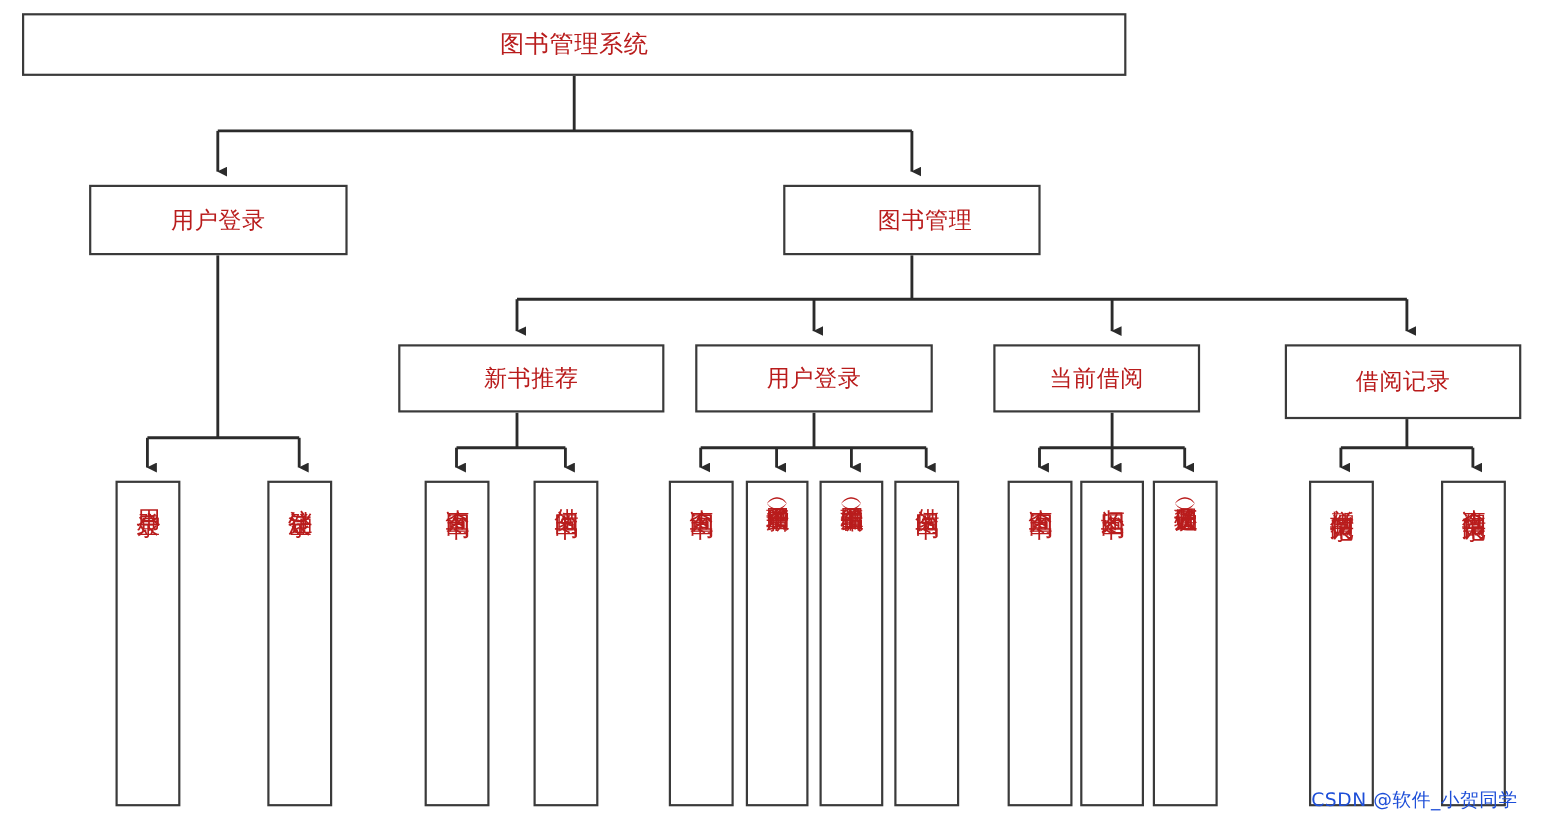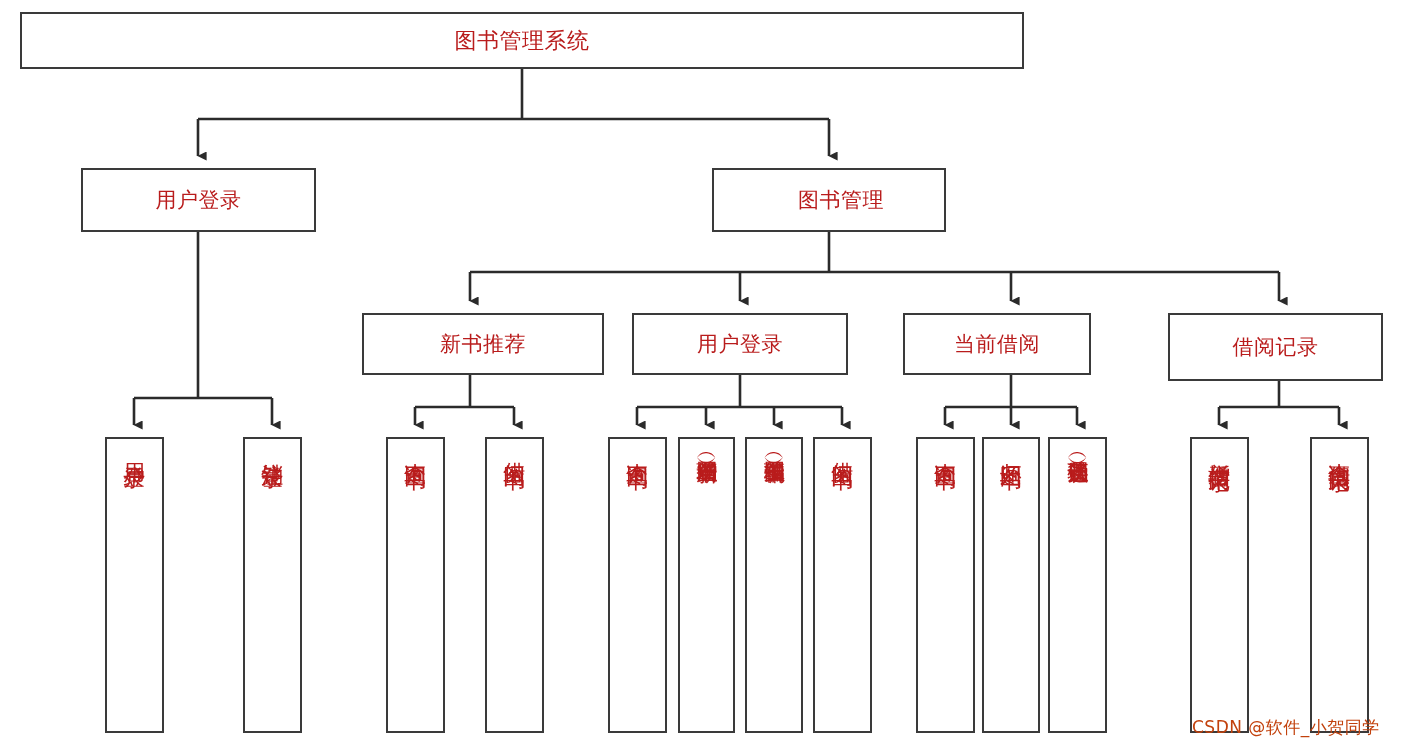--- a/index.html
+++ b/index.html
@@ -67,21 +67,21 @@
     white-space: nowrap;
   }
   .node.vert.tight .label {
     font-size: 21px;
     letter-spacing: 0px;
     line-height: 1.0;
   }
   .watermark {
     position: absolute;
     z-index: 5;
-    color: #c2410c;
+    color: #1d4ed8;
     font-size: 17px;
     letter-spacing: 0.5px;
     white-space: nowrap;
     pointer-events: none;
   }
 </style>
 </head>
 <body>
 
 <div id="canvas">

